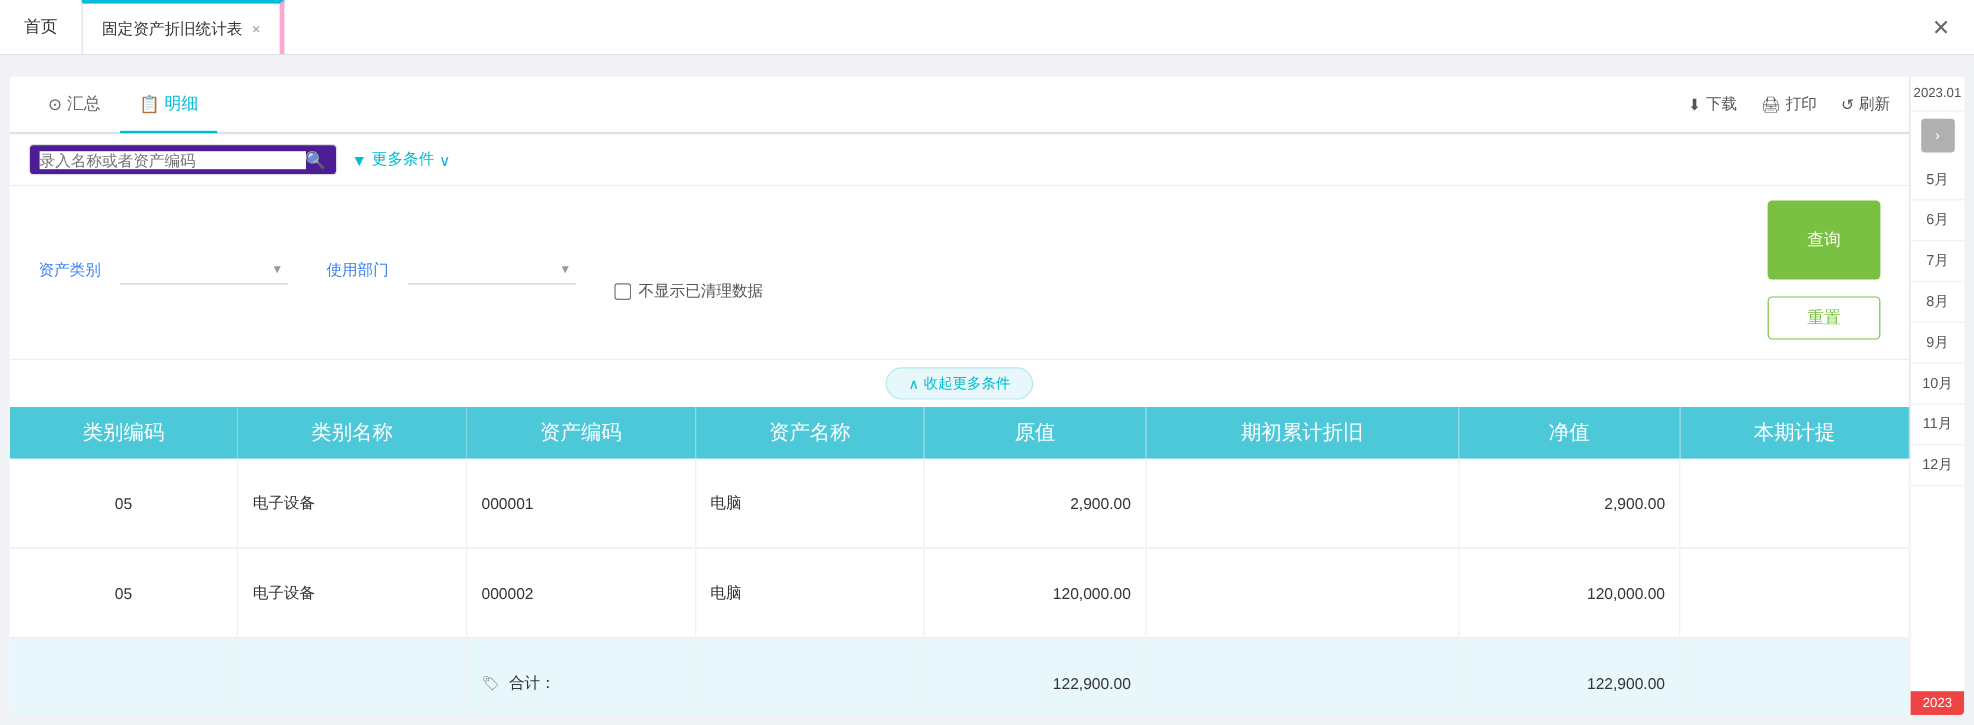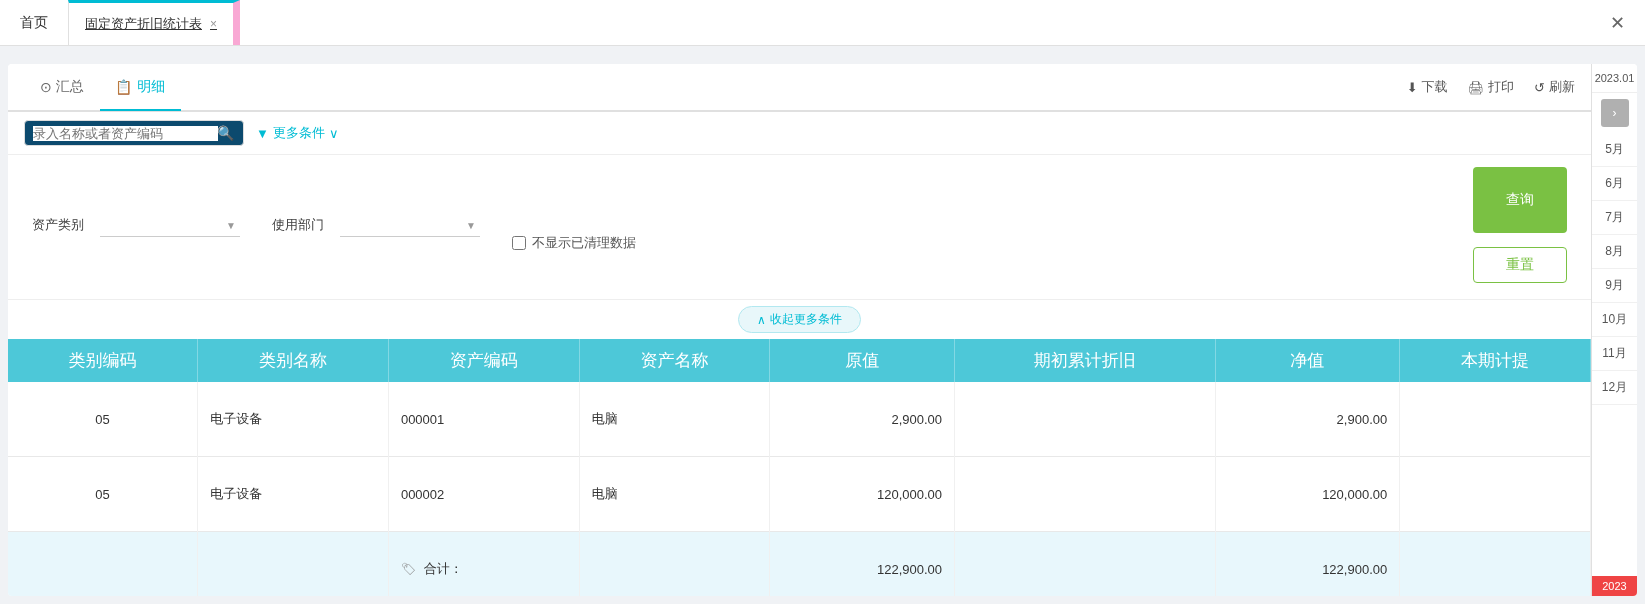--- a/index.html
+++ b/index.html
@@ -4,52 +4,52 @@
   <style>
     * { box-sizing: border-box; margin: 0; padding: 0; }
     body { font-family: 'Microsoft YaHei', '微软雅黑', sans-serif; font-size: 13px; background: #f0f2f5; color: #333; width: 1645px; height: 604px; overflow: hidden; display: flex; }
 
     
     .main-area { flex: 1; display: flex; flex-direction: column; background: #f0f2f5; gap: 10px; }
 
     
     .tab-bar { display: flex; align-items: center; background: #fff; border-bottom: 1px solid #e0e0e0; padding: 0; height: 46px; }
     .tab-home { padding: 0 20px; height: 100%; display: flex; align-items: center; color: #333; font-size: 14px; cursor: pointer; }
-    .tab-active { background: #fff; border-top: 3px solid #00bcd4; border-left: 1px solid #e0e0e0; border-right: 7px solid #f9a8d4; padding: 0 16px; height: 100%; display: flex; align-items: center; color: #333; font-size: 13px; cursor: pointer; position: relative; text-decoration: underline; }
+    .tab-active { background: #fff; border-top: 3px solid #00bcd4; border-left: 1px solid #e0e0e0; border-right: 4px solid #f9a8d4; padding: 0 16px; height: 100%; display: flex; align-items: center; color: #333; font-size: 13px; cursor: pointer; position: relative; }
     .tab-close { margin-left: 8px; color: #999; font-size: 12px; cursor: pointer; }
     .tab-spacer { flex: 1; }
     .window-close { padding: 0 20px; font-size: 18px; color: #666; cursor: pointer; }
 
     
     .content-wrapper { flex: 1; display: flex; background: #fff; margin: 8px; border-radius: 4px; overflow: hidden; }
 
     
     .inner-content { flex: 1; display: flex; flex-direction: column; overflow: hidden; }
 
     
     .sub-tab-bar { display: flex; align-items: center; background: #fff; border-bottom: 2px solid #e0e0e0; padding: 0 16px; height: 48px; }
     .sub-tab { display: flex; align-items: center; padding: 0 16px; height: 100%; cursor: pointer; color: #666; font-size: 14px; border-bottom: 2px solid transparent; margin-bottom: -2px; }
     .sub-tab-active { color: #00bcd4; border-bottom: 2px solid #00bcd4; }
     .sub-tab-icon { margin-right: 4px; font-size: 14px; }
     .sub-tab-actions { margin-left: auto; display: flex; align-items: center; gap: 20px; color: #555; font-size: 13px; }
     .sub-tab-action { display: flex; align-items: center; gap: 4px; cursor: pointer; }
 
     
     .filter-bar { display: flex; align-items: center; padding: 8px 16px; background: #fff; border-bottom: 1px solid #eee; gap: 12px; }
-    .search-input-wrap { display: flex; align-items: center; border: 1px solid #ddd; border-radius: 4px; padding: 4px 8px; width: 220px; background: #0c4a6e; }
+    .search-input-wrap { display: flex; align-items: center; border: 1px solid #ddd; border-radius: 4px; padding: 4px 8px; width: 257px; background: #4c1d95; }
     .search-input-wrap input { border: none; outline: none; font-size: 13px; color: #999; width: 100%; }
     .search-icon { color: #999; font-size: 14px; }
     .more-conditions { display: flex; align-items: center; color: #00bcd4; cursor: pointer; font-size: 13px; gap: 4px; }
     .filter-icon { color: #00bcd4; }
 
     
     .adv-filter { background: #fff; padding: 12px 24px 8px; border-bottom: 1px solid #eee; }
     .adv-filter-row { display: flex; align-items: center; gap: 32px; margin-bottom: 8px; }
     .adv-field { display: flex; align-items: center; gap: 8px; }
-    .adv-field label { color: #404040; font-size: 13px; min-width: 60px; }
+    .adv-field label { color: #3b82f6; font-size: 13px; min-width: 60px; }
     .adv-select { border: none; border-bottom: 1px solid #ccc; padding: 4px 24px 4px 4px; font-size: 13px; color: #333; background: transparent; outline: none; min-width: 140px; appearance: none; cursor: pointer; }
     .adv-select-wrap { position: relative; display: inline-block; }
     .adv-select-arrow { position: absolute; right: 4px; top: 50%; transform: translateY(-50%); color: #999; font-size: 10px; pointer-events: none; }
     .checkbox-label { display: flex; align-items: center; gap: 6px; font-size: 13px; color: #555; cursor: pointer; margin-top: 36px; }
     .checkbox-label input[type=checkbox] { width: 14px; height: 14px; }
     .btn-query { background: #7ac143; color: #fff; border: none; padding: 24px 32px; border-radius: 4px; font-size: 14px; cursor: pointer; }
     .btn-reset { background: #fff; color: #7ac143; border: 1px solid #7ac143; padding: 8px 32px; border-radius: 4px; font-size: 14px; cursor: pointer; margin-top: 8px; }
     .btn-group { display: flex; flex-direction: column; margin-left: auto; gap: 6px; }
 
     

